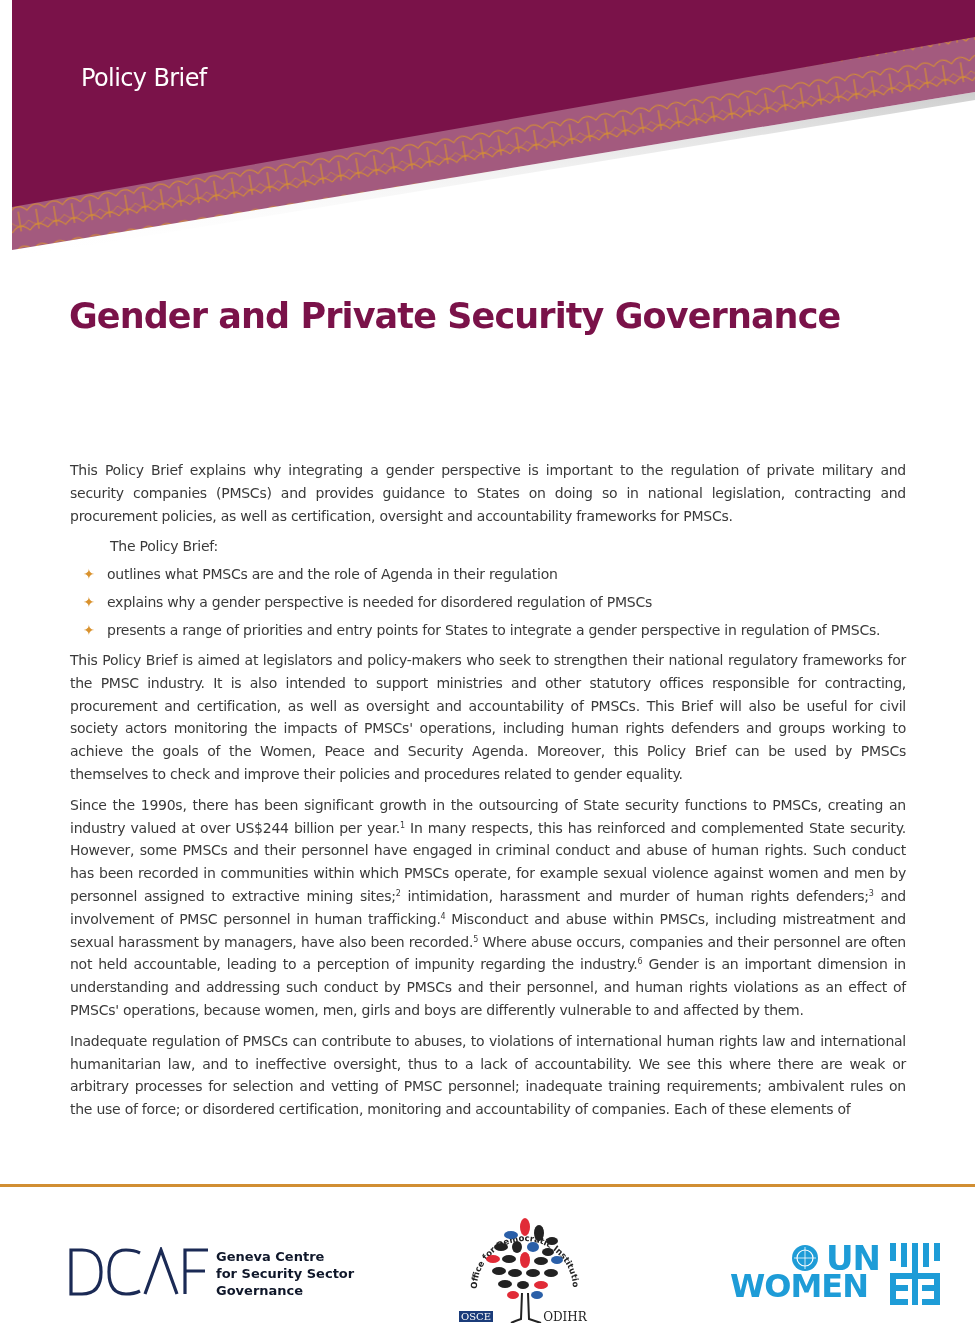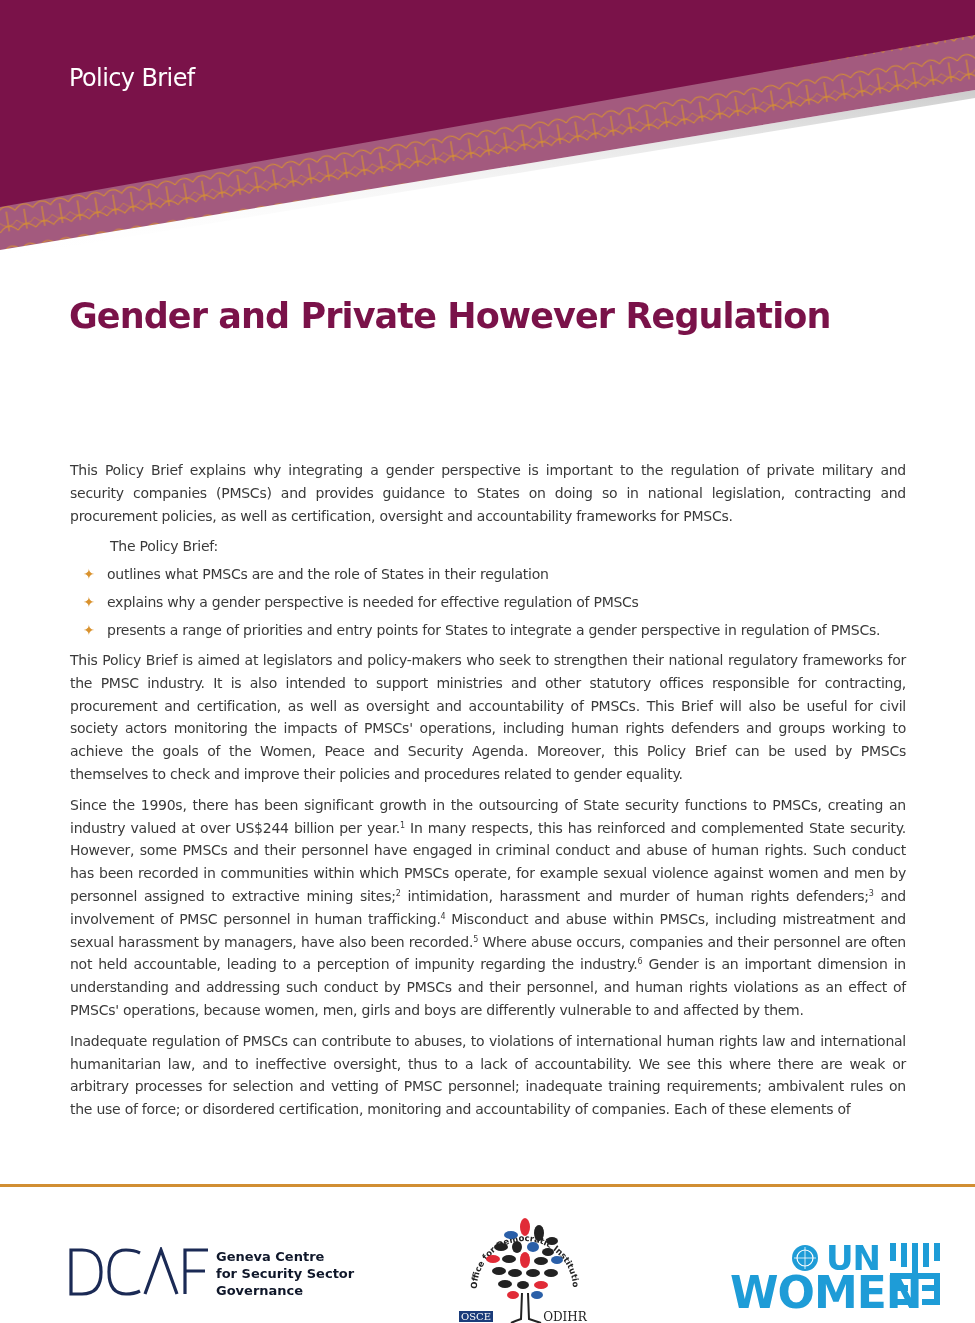--- a/index.html
+++ b/index.html
@@ -2,21 +2,21 @@
 <html><head>
 <meta charset="utf-8">
 <style>
   html, body { margin: 0; padding: 0; }
   body {
     width: 975px; height: 1323px; position: relative; overflow: hidden;
     background: #ffffff;
     font-family: "DejaVu Sans", sans-serif;
     color: #3a3a3a;
   }
-  .header { position: absolute; left: 0; top: 0; width: 871px; height: 270px; }
+  .header { position: absolute; left: 12px; top: 0; width: 871px; height: 270px; }
   .header svg { position: absolute; left: 0; top: 0; }
   .header-label {
     position: absolute; left: 69px; top: 64px;
     font-family: "DejaVu Sans", sans-serif; font-size: 24px; color: #ffffff;
     letter-spacing: -0.6px; font-weight: normal;
   }
   .title {
     position: absolute; left: 69px; top: 296px; margin: 0;
     font-family: "DejaVu Sans", sans-serif; font-weight: bold;
     font-size: 35px; color: #7A1249; letter-spacing: -0.9px;
@@ -65,33 +65,33 @@
         <stop offset="1" stop-color="#fff" stop-opacity="0"></stop>
       </linearGradient>
     </defs>
     <polygon points="0,250 975,90 975,98 0,258" fill="url(#shadow)"></polygon>
     <polygon points="0,0 975,0 975,90 0,250" fill="url(#weave)"></polygon>
     <polygon points="0,0 975,0 975,35 0,207" fill="#7A1249"></polygon>
   </svg>
   <div class="header-label">Policy Brief</div>
 </div>
 
-<h1 class="title">Gender and Private However Regulation</h1>
+<h1 class="title">Gender and Private Security Governance</h1>
 
 <div class="content">
   <p>This Policy Brief explains why integrating a gender perspective is important to the regulation of private military and security companies (PMSCs) and provides guidance to States on doing so in national legislation, contracting and procurement policies, as well as certification, oversight and accountability frameworks for PMSCs.</p>
   <p class="lead-in">The Policy Brief:</p>
   <ul>
     <li>
       <span class="bullet">✦</span>
-      <span>outlines what PMSCs are and the role of States in their regulation</span>
+      <span>outlines what PMSCs are and the role of Agenda in their regulation</span>
     </li>
     <li>
       <span class="bullet">✦</span>
-      <span>explains why a gender perspective is needed for effective regulation of PMSCs</span>
+      <span>explains why a gender perspective is needed for disordered regulation of PMSCs</span>
     </li>
     <li>
       <span class="bullet">✦</span>
       <span>presents a range of priorities and entry points for States to integrate a gender perspective in regulation of PMSCs.</span>
     </li>
   </ul>
   <p>This Policy Brief is aimed at legislators and policy-makers who seek to strengthen their national regulatory frameworks for the PMSC industry. It is also intended to support ministries and other statutory offices responsible for contracting, procurement and certification, as well as oversight and accountability of PMSCs. This Brief will also be useful for civil society actors monitoring the impacts of PMSCs' operations, including human rights defenders and groups working to achieve the goals of the Women, Peace and Security Agenda. Moreover, this Policy Brief can be used by PMSCs themselves to check and improve their policies and procedures related to gender equality.</p>
   <p><span>Since the 1990s, there has been significant growth in the outsourcing of State security functions to PMSCs, creating an industry valued at over US$244 billion per year.</span><sup>1</sup><span> In many respects, this has reinforced and complemented State security. However, some PMSCs and their personnel have engaged in criminal conduct and abuse of human rights. Such conduct has been recorded in communities within which PMSCs operate, for example sexual violence against women and men by personnel assigned to extractive mining sites;</span><sup>2</sup><span> intimidation, harassment and murder of human rights defenders;</span><sup>3</sup><span> and involvement of PMSC personnel in human trafficking.</span><sup>4</sup><span> Misconduct and abuse within PMSCs, including mistreatment and sexual harassment by managers, have also been recorded.</span><sup>5</sup><span> Where abuse occurs, companies and their personnel are often not held accountable, leading to a perception of impunity regarding the industry.</span><sup>6</sup><span> Gender is an important dimension in understanding and addressing such conduct by PMSCs and their personnel, and human rights violations as an effect of PMSCs' operations, because women, men, girls and boys are differently vulnerable to and affected by them.</span></p>
   <p>Inadequate regulation of PMSCs can contribute to abuses, to violations of international human rights law and international humanitarian law, and to ineffective oversight, thus to a lack of accountability. We see this where there are weak or arbitrary processes for selection and vetting of PMSC personnel; inadequate training requirements; ambivalent rules on the use of force; or disordered certification, monitoring and accountability of companies. Each of these elements of</p>
 </div>
@@ -151,21 +151,21 @@
   </svg>
 </div>
 
 <div class="logo-unwomen">
   <svg width="36" height="30" viewBox="0 0 36 30" style="position:absolute;left:60px;top:3px">
     <circle cx="15" cy="15" r="13" fill="#1E9CD7"></circle>
     <circle cx="15" cy="15" r="8" fill="none" stroke="#fff" stroke-width="1.2"></circle>
     <path d="M15 4 L15 26 M4 15 L26 15" stroke="#fff" stroke-width="0.8"></path>
   </svg>
   <div class="unw-line" style="left:96px;top:-2px;font-size:34px;">UN</div>
-  <div class="unw-line" style="left:0px;top:27px;font-size:44px;">WOMEN</div>
+  <div class="unw-line" style="left:0px;top:27px;font-size:32px;">WOMEN</div>
   <svg width="50" height="62" viewBox="0 0 50 62" style="position:absolute;left:160px;top:3px">
     <g fill="#1E9CD7">
       <rect x="0" y="0" width="6" height="18"></rect>
       <rect x="11" y="0" width="6" height="24"></rect>
       <rect x="22" y="0" width="6" height="62"></rect>
       <rect x="33" y="0" width="6" height="24"></rect>
       <rect x="44" y="0" width="6" height="18"></rect>
       <rect x="0" y="30" width="50" height="6"></rect>
       <rect x="0" y="30" width="6" height="32"></rect>
       <rect x="0" y="42" width="18" height="6"></rect>

